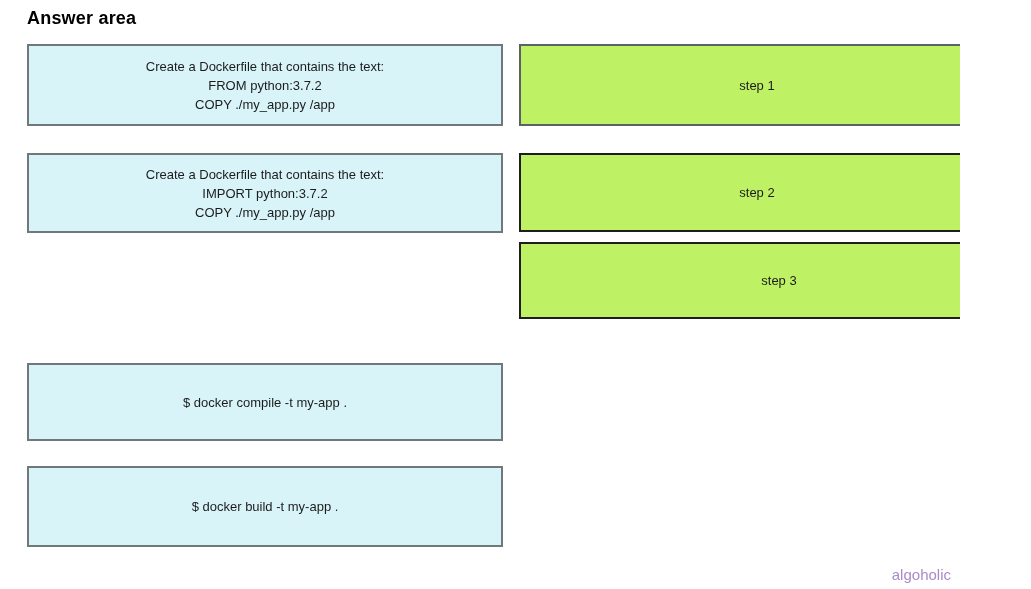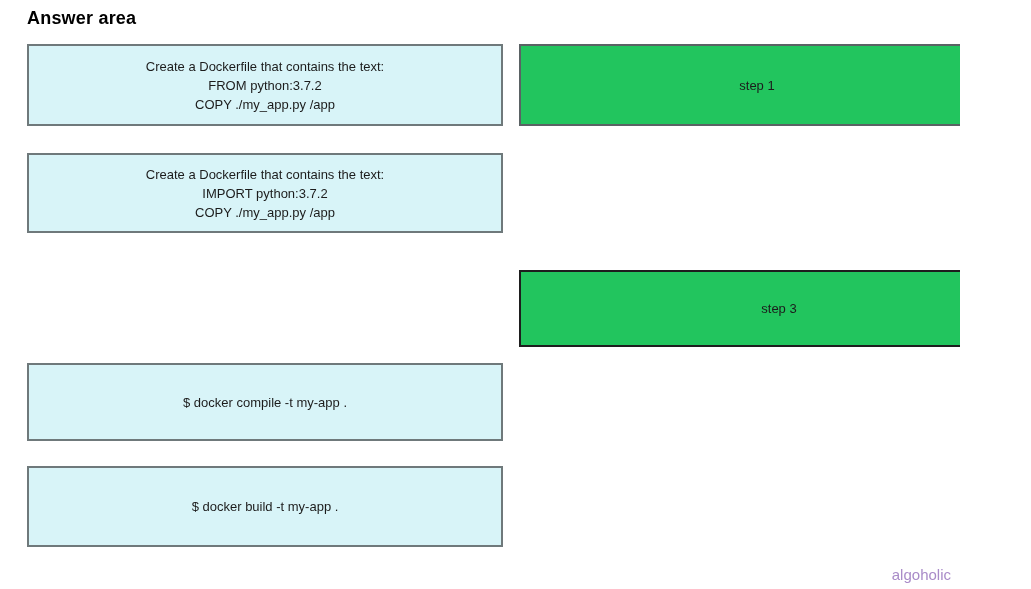--- a/index.html
+++ b/index.html
@@ -39,21 +39,21 @@
   .source-card {
     left: 27px;
     width: 476px;
     background: #d8f4f8;
     border: 2px solid #6f797b;
     cursor: grab;
   }
   .target-card {
     left: 519px;
     width: 476px;
-    background: #22c55e;
+    background: #bef264;
   }
   .target-border-light { border: 2px solid #5a6264; }
   .target-border-dark  { border: 2px solid #1e1e1e; }
   .watermark {
     position: absolute;
     right: 9px;
     bottom: 6px;
     font-size: 15px;
     color: #a98bc8;
   }
@@ -73,18 +73,19 @@
 IMPORT python:3.7.2
 COPY ./my_app.py /app</div>
 
 
   <div class="card source-card" style="top:363px; height:78px;">$ docker compile -t my-app .</div>
 
   <div class="card source-card" style="top:466px; height:81px;">$ docker build -t my-app .</div>
 
   <div class="card target-card target-border-light" style="top:44px;  height:82px;">step 1</div>
 
+  <div class="card target-card target-border-dark" style="top:153px; height:79px;">step 2</div>
 
-  <div class="card target-card target-border-dark" style="top:270px; height:77px;padding-left:44px;">step 3</div>
+  <div class="card target-card target-border-dark" style="top:242px; height:77px;padding-left:44px;">step 3</div>
 
   <div class="watermark">algoholic</div>
 
 </div>
 
 </body></html>

